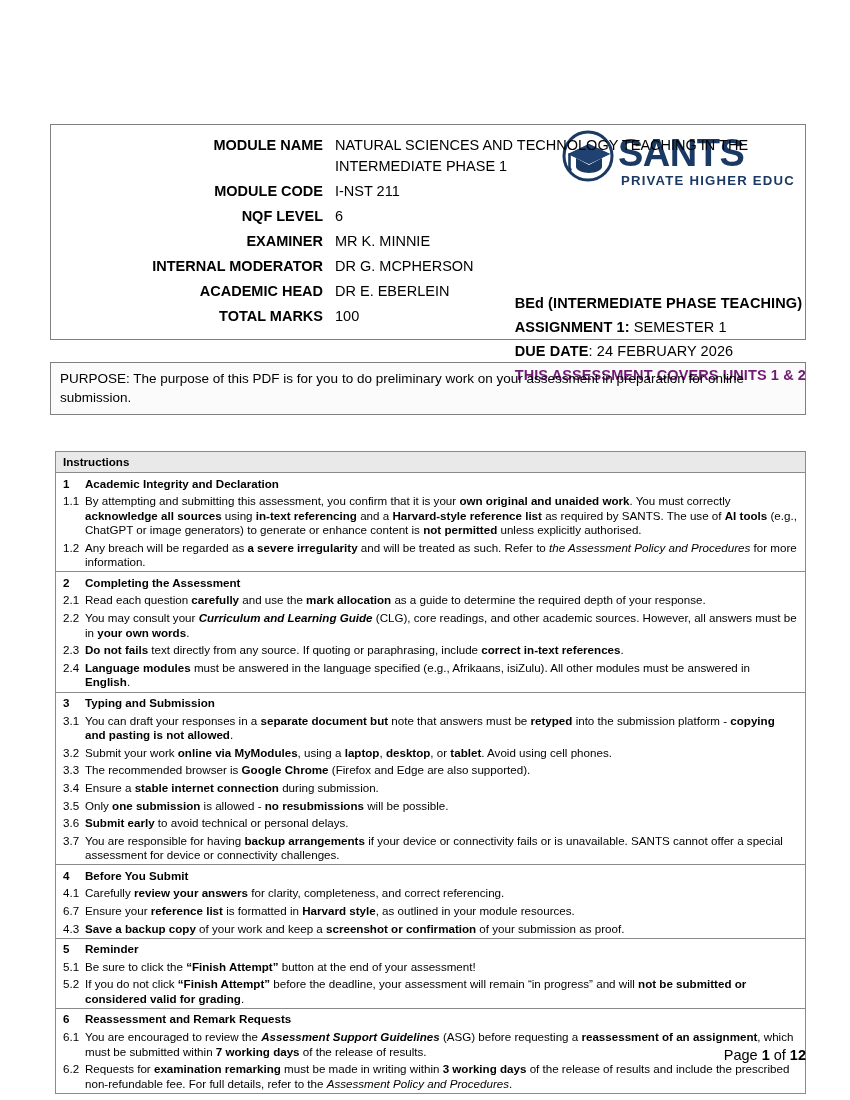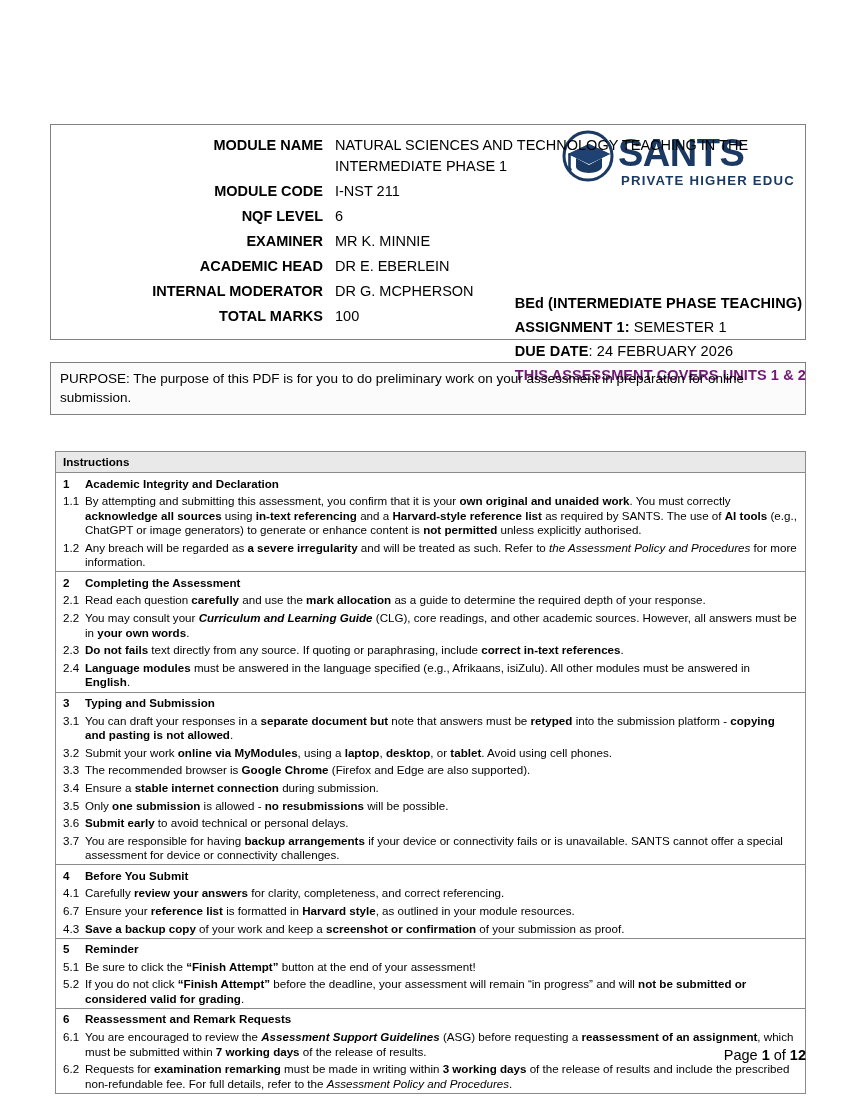--- a/index.html
+++ b/index.html
@@ -217,26 +217,26 @@
         </tr>
         <tr>
           <td class="mt-label">NQF LEVEL</td>
           <td class="mt-value">6</td>
         </tr>
         <tr>
           <td class="mt-label">EXAMINER</td>
           <td class="mt-value">MR K. MINNIE</td>
         </tr>
         <tr>
+          <td class="mt-label">INTERNAL MODERATOR</td>
+          <td class="mt-value">DR G. MCPHERSON</td>
+        </tr>
+        <tr>
           <td class="mt-label">ACADEMIC HEAD</td>
           <td class="mt-value">DR E. EBERLEIN</td>
-        </tr>
-        <tr>
-          <td class="mt-label">INTERNAL MODERATOR</td>
-          <td class="mt-value">DR G. MCPHERSON</td>
         </tr>
         <tr>
           <td class="mt-label">TOTAL MARKS</td>
           <td class="mt-value">100</td>
         </tr>
       </tbody>
     </table>
   </div>
 
   <div class="purpose-box"><b>PURPOSE:</b><span> The purpose of this PDF is for you to do preliminary work on your assessment in preparation for online submission.</span></div>

